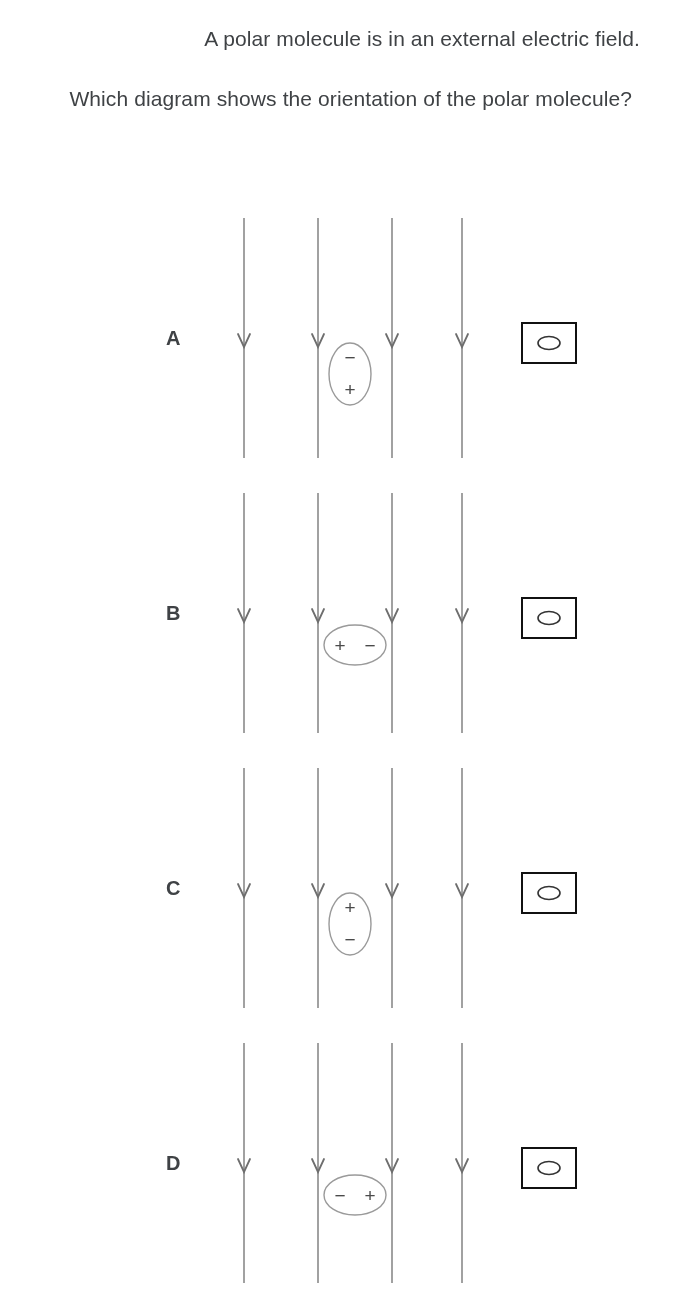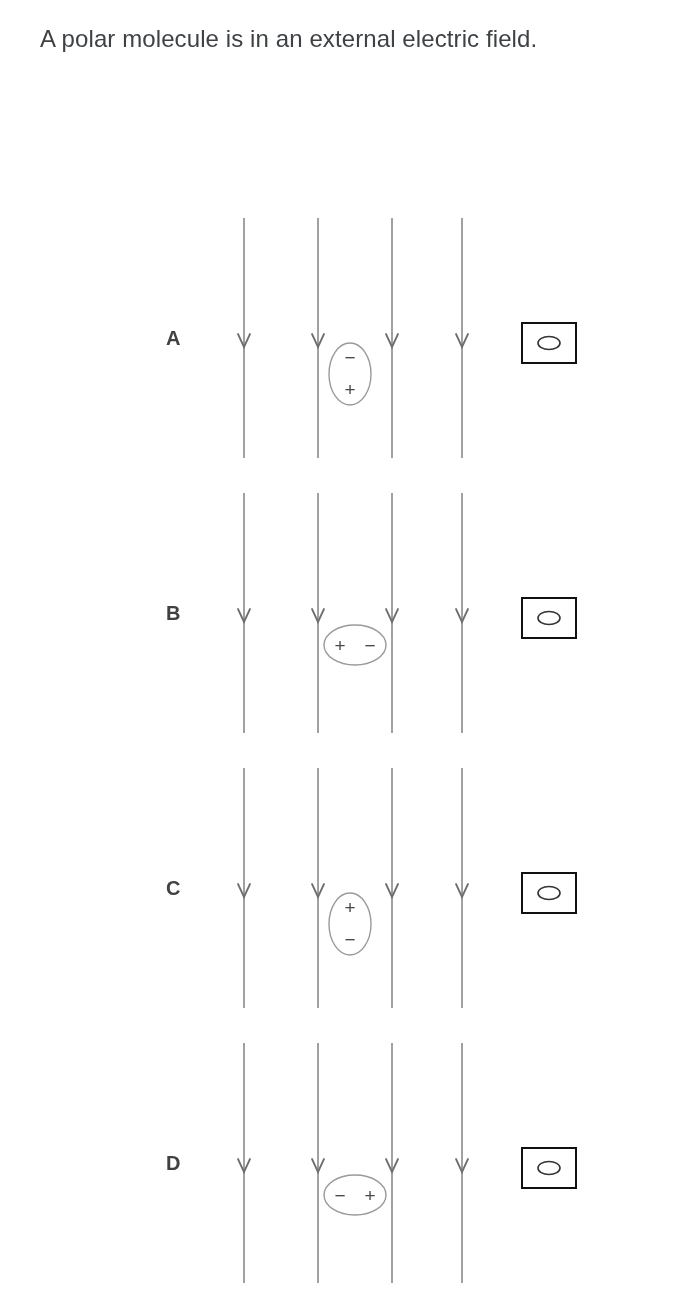--- a/index.html
+++ b/index.html
@@ -18,23 +18,24 @@
 
   
   #question-block {
     position: absolute;
     left: 40px;
     top: 22px;
     width: 600px;
   }
   .q-line {
     color: #3f4245;
-    font-size: 24px;
+    font-size: 21px;
     line-height: 34px;
     letter-spacing: 0.1px;
+    text-align: right;
   }
   .q-para-1 { margin: 0 0 26px 0; }
   .q-para-2 { margin: 0; max-width: 592px; }
 
   
   #options {
     position: absolute;
     left: 0;
     top: 206px;
     width: 680px;
@@ -81,20 +82,21 @@
     left: 50%;
     top: 50%;
     transform: translate(-50%, -50%);
   }
 </style>
 </head>
 <body>
 
 <div id="question-block">
   <p class="q-line q-para-1">A polar molecule is in an external electric field.</p>
+  <p class="q-line q-para-2">Which diagram shows the orientation of the polar molecule?</p>
 </div>
 
 <div id="options">
 
   <div class="option-row">
     <div class="option-letter">A</div>
 
     <div class="field-diagram">
       <svg width="250" height="252" viewBox="0 0 250 252">
         <g stroke="#8a8a8a" stroke-width="1.6" fill="none">

